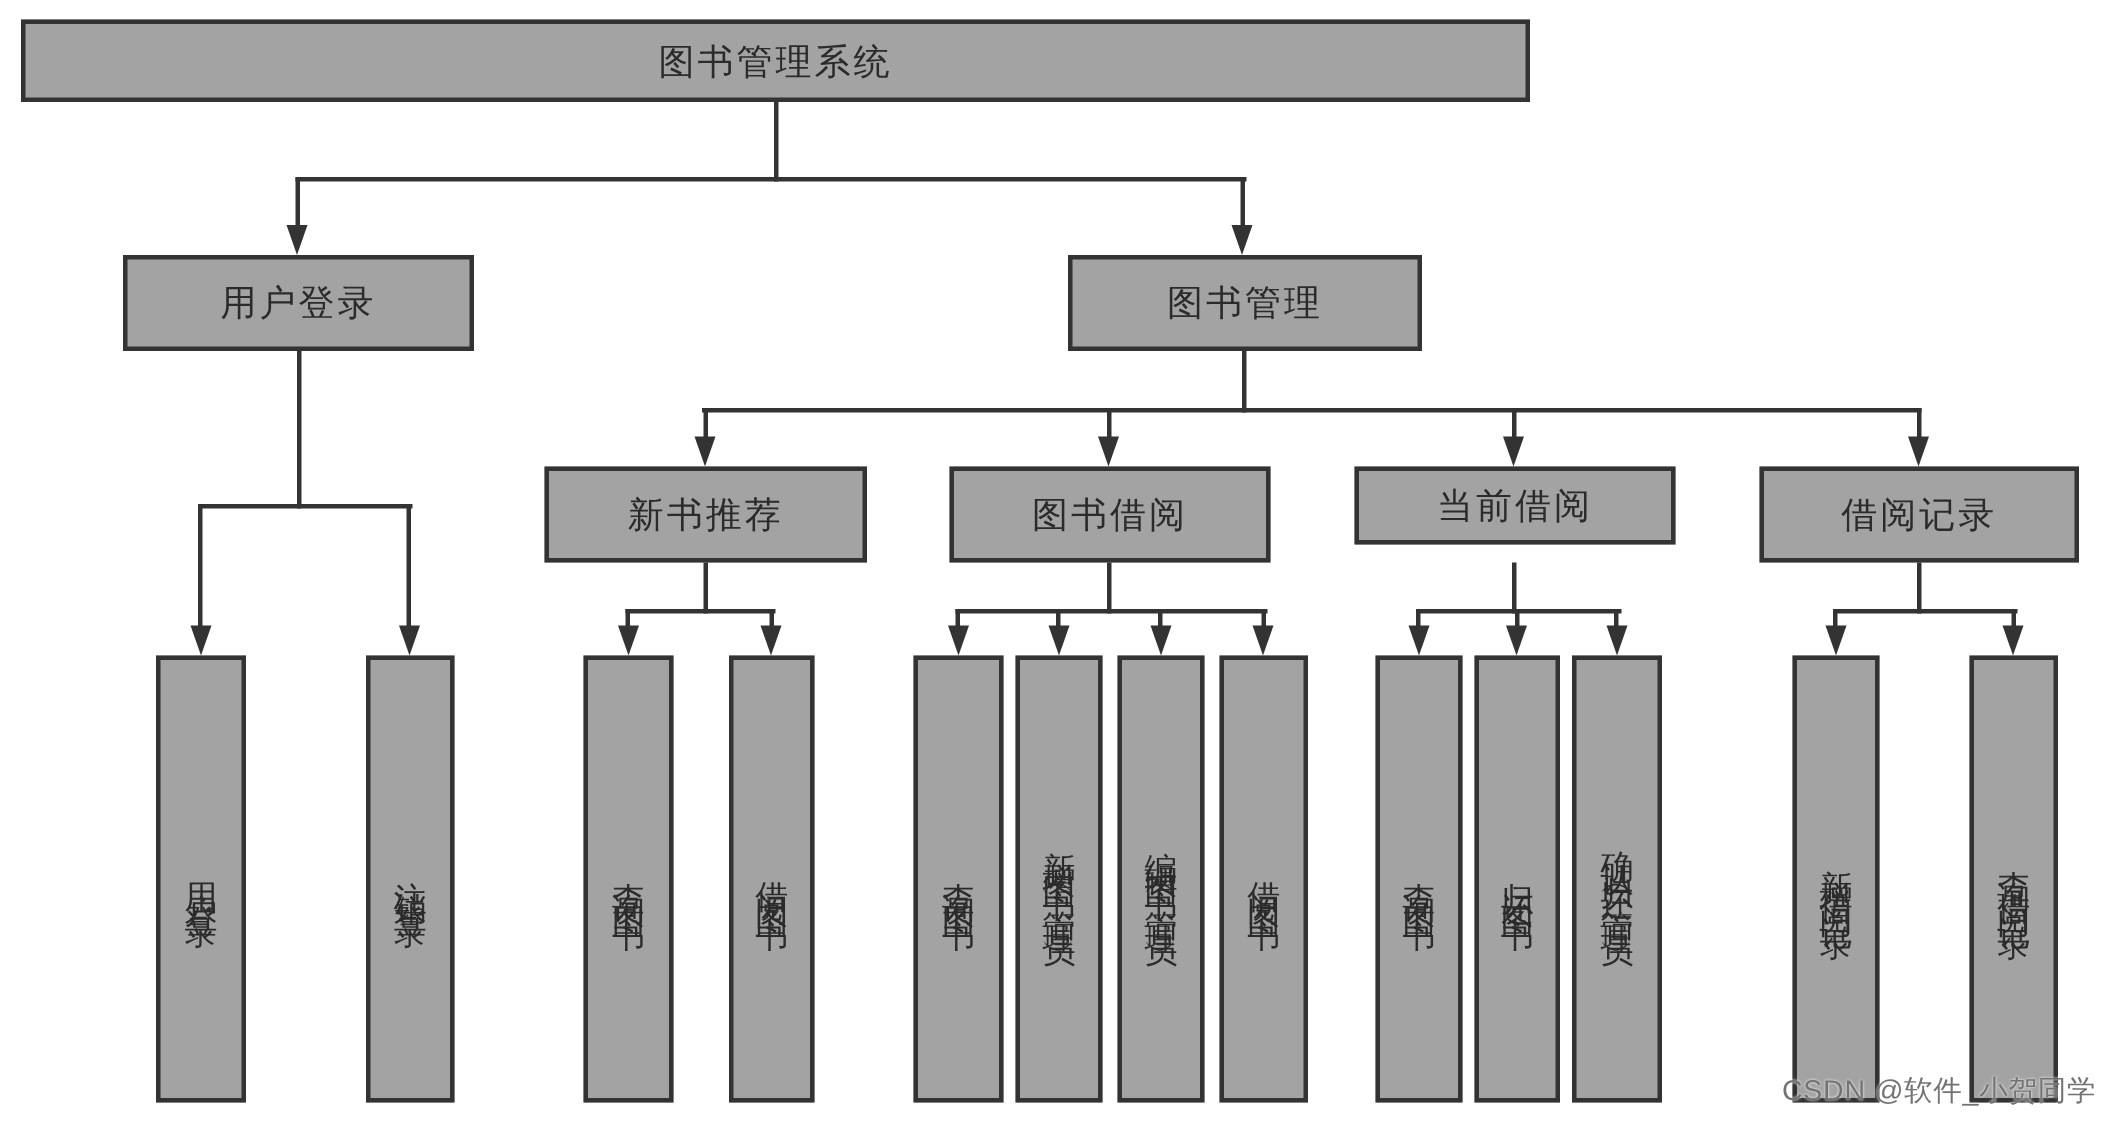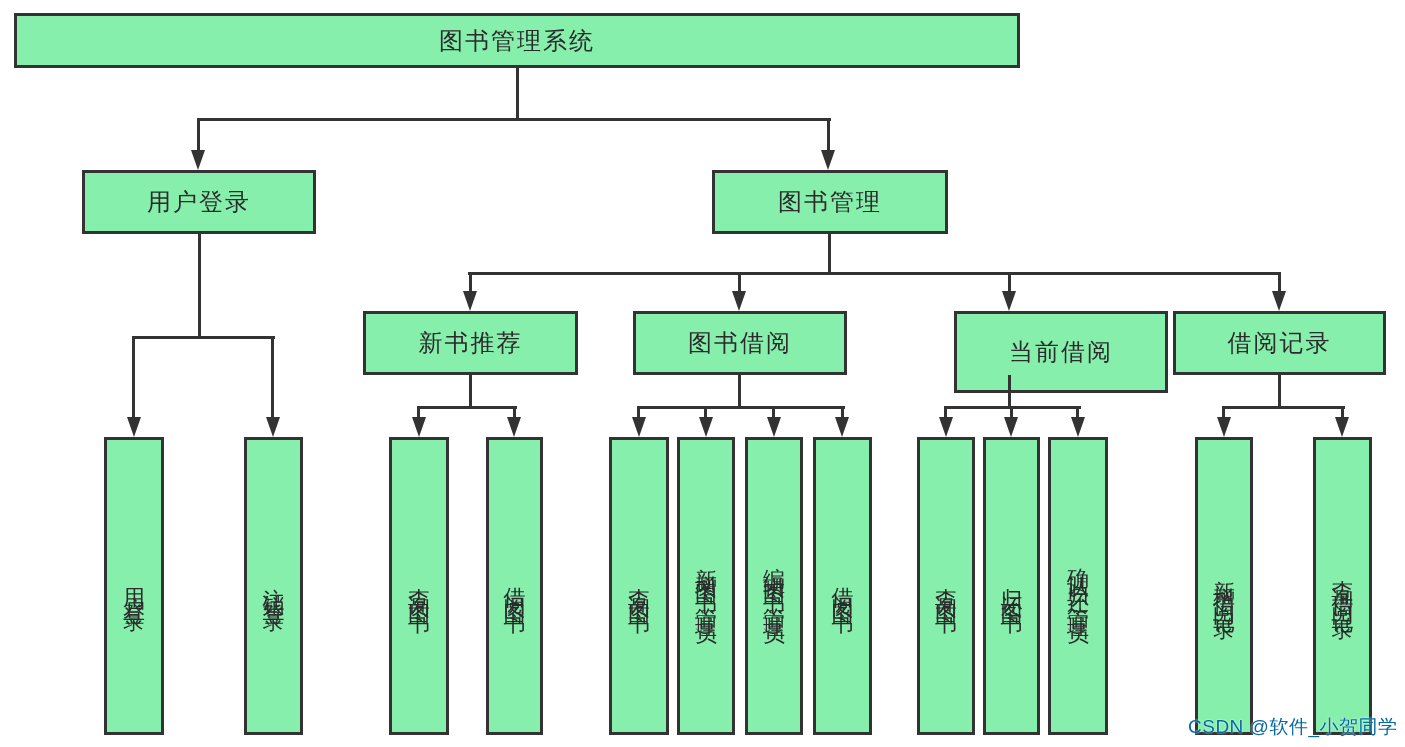--- a/index.html
+++ b/index.html
@@ -11,21 +11,21 @@
   .canvas {
     position: relative;
     width: 1405px;
     height: 747px;
     background: #ffffff;
     overflow: hidden;
   }
   .box {
     position: absolute;
     box-sizing: border-box;
-    background: #86efac;
+    background: #a3a3a3;
     border: 3px solid #333333;
     display: flex;
     align-items: center;
     justify-content: center;
     color: #2b2b2b;
   }
   .hbox span {
     font-size: 24px;
     letter-spacing: 2px;
     white-space: nowrap;
@@ -46,21 +46,21 @@
     position: absolute;
     width: 0;
     height: 0;
     border-left: 7px solid transparent;
     border-right: 7px solid transparent;
     border-top: 20px solid #333333;
   }
   .watermark {
     position: absolute;
     font-size: 19px;
-    color: #0369a1;
+    color: #737373;
     letter-spacing: 0.5px;
     white-space: nowrap;
     z-index: 10;
     text-shadow: 0 0 2px #ffffff;
   }
 </style>
 </head>
 <body>
 
 <div class="canvas">
@@ -78,21 +78,21 @@
   </div>
 
   <div class="box hbox" style="left:712px;top:170px;width:236px;height:64px">
     <span>图书管理</span>
   </div>
 
   <div class="box hbox" style="left:633px;top:311px;width:214px;height:64px">
     <span>图书借阅</span>
   </div>
 
-  <div class="box hbox" style="left:954px;top:311px;width:214px;height:82px">
+  <div class="box hbox" style="left:903px;top:311px;width:214px;height:52px">
     <span>当前借阅</span>
   </div>
 
   <div class="box hbox" style="left:1173px;top:311px;width:213px;height:64px">
     <span>借阅记录</span>
   </div>
 
   <div class="box vbox" style="left:104px;top:437px;width:60px;height:298px">
     <span>用户登录</span>
   </div>

